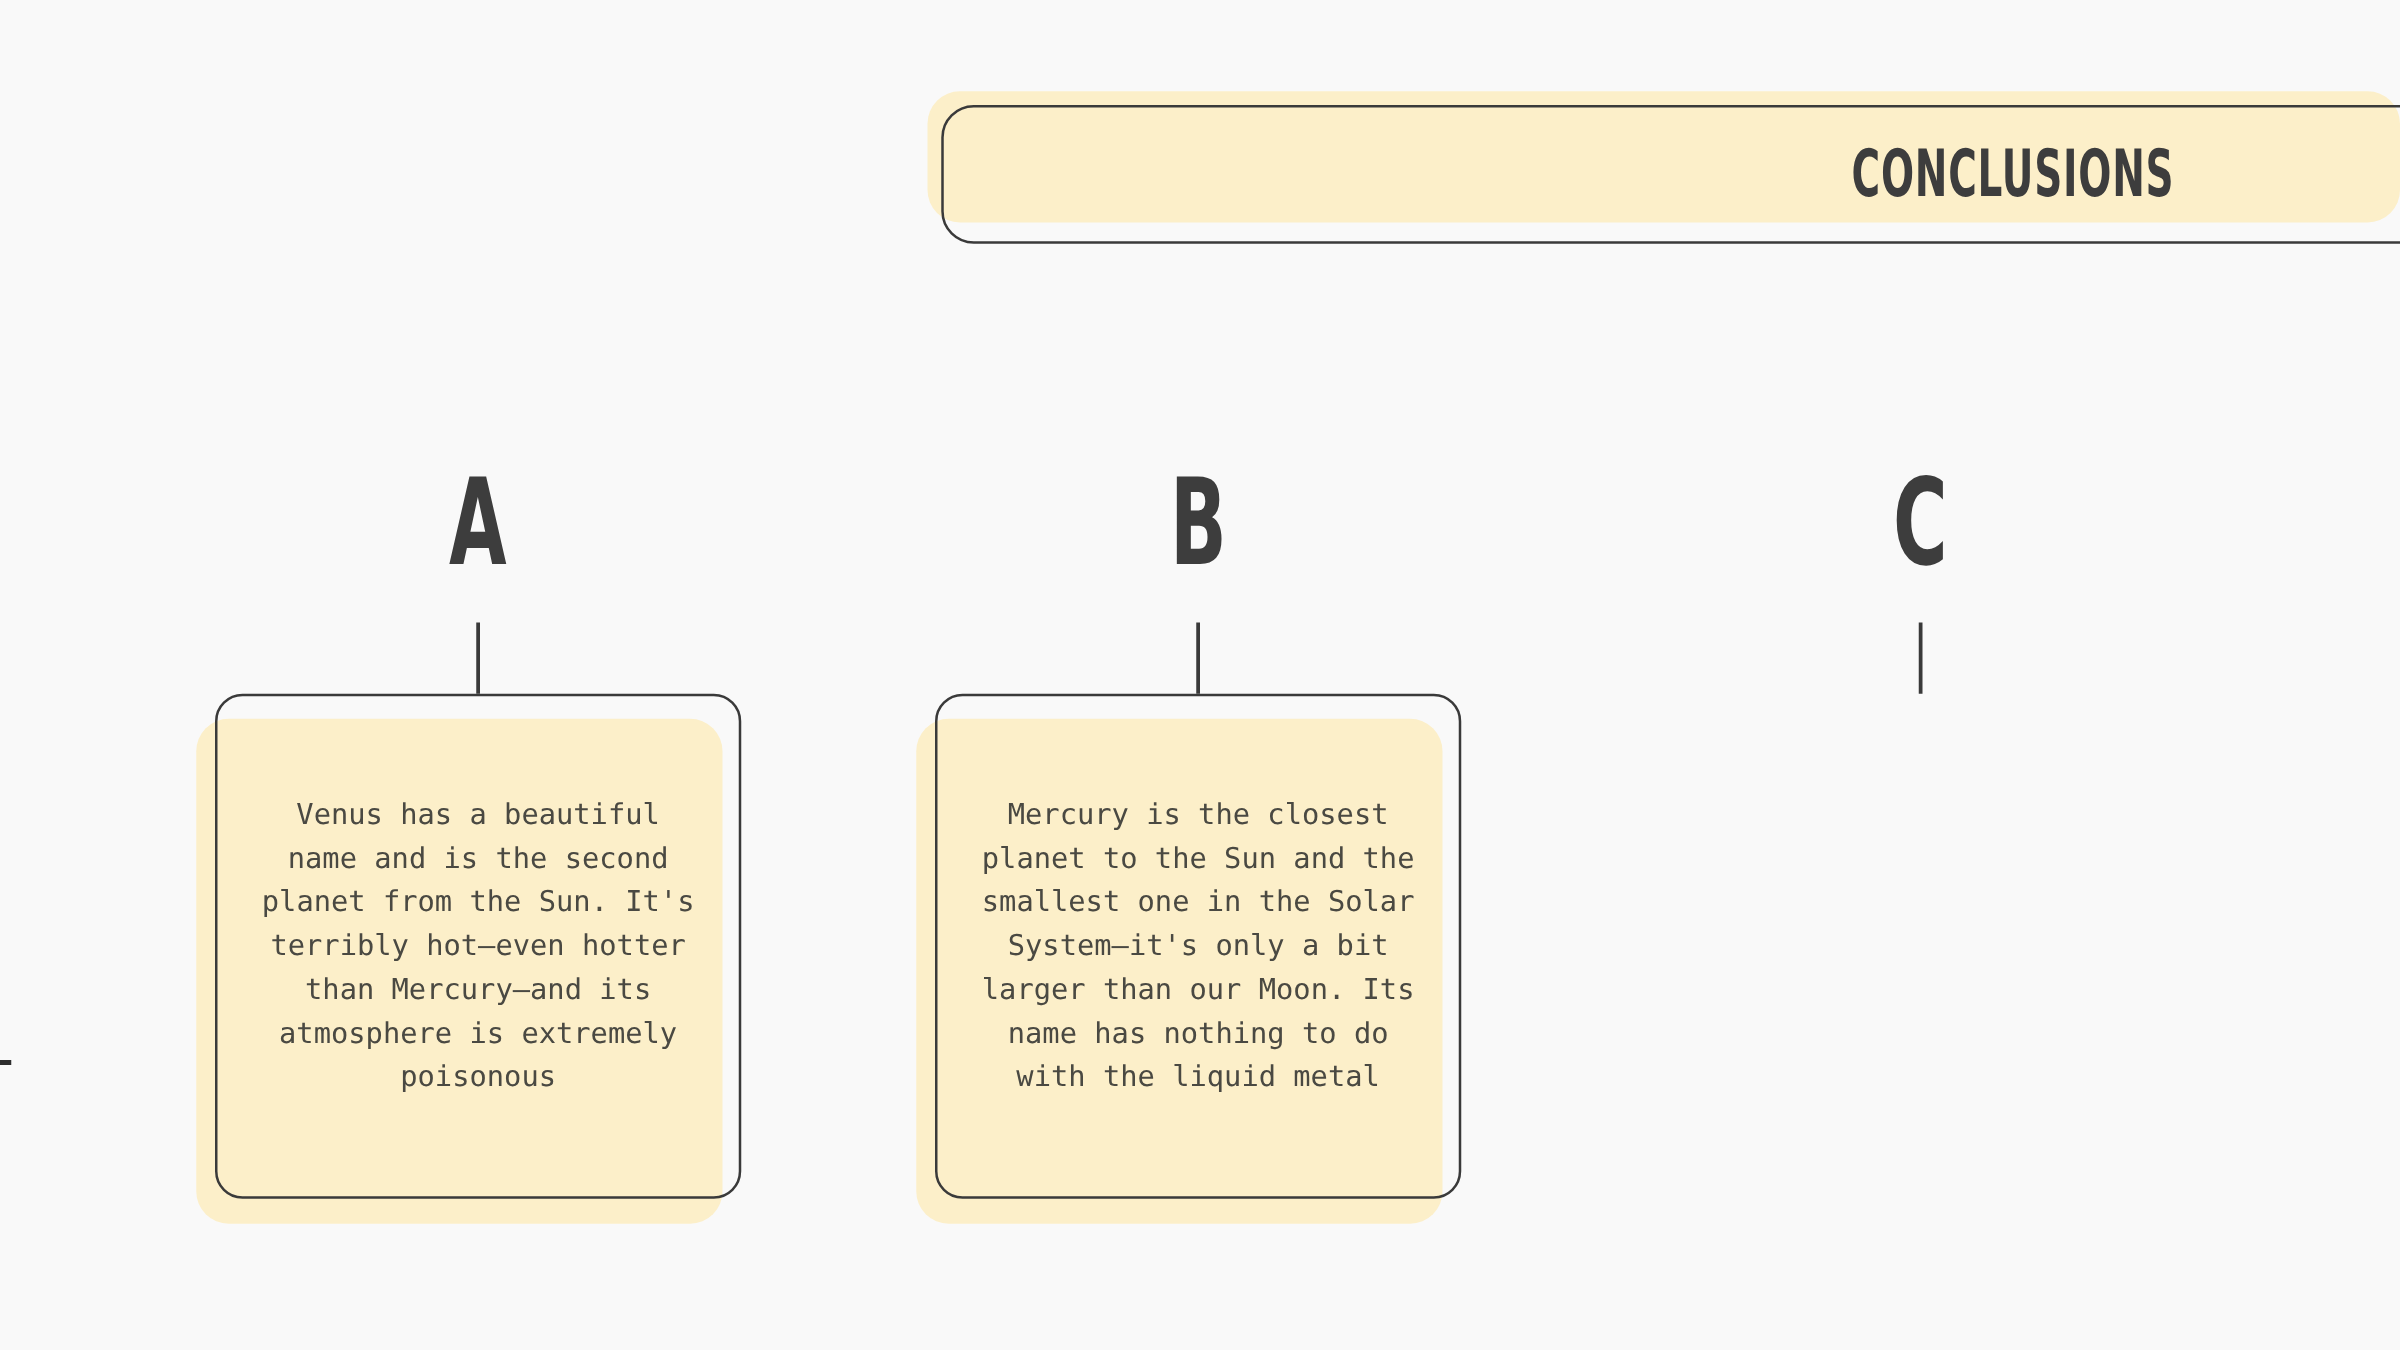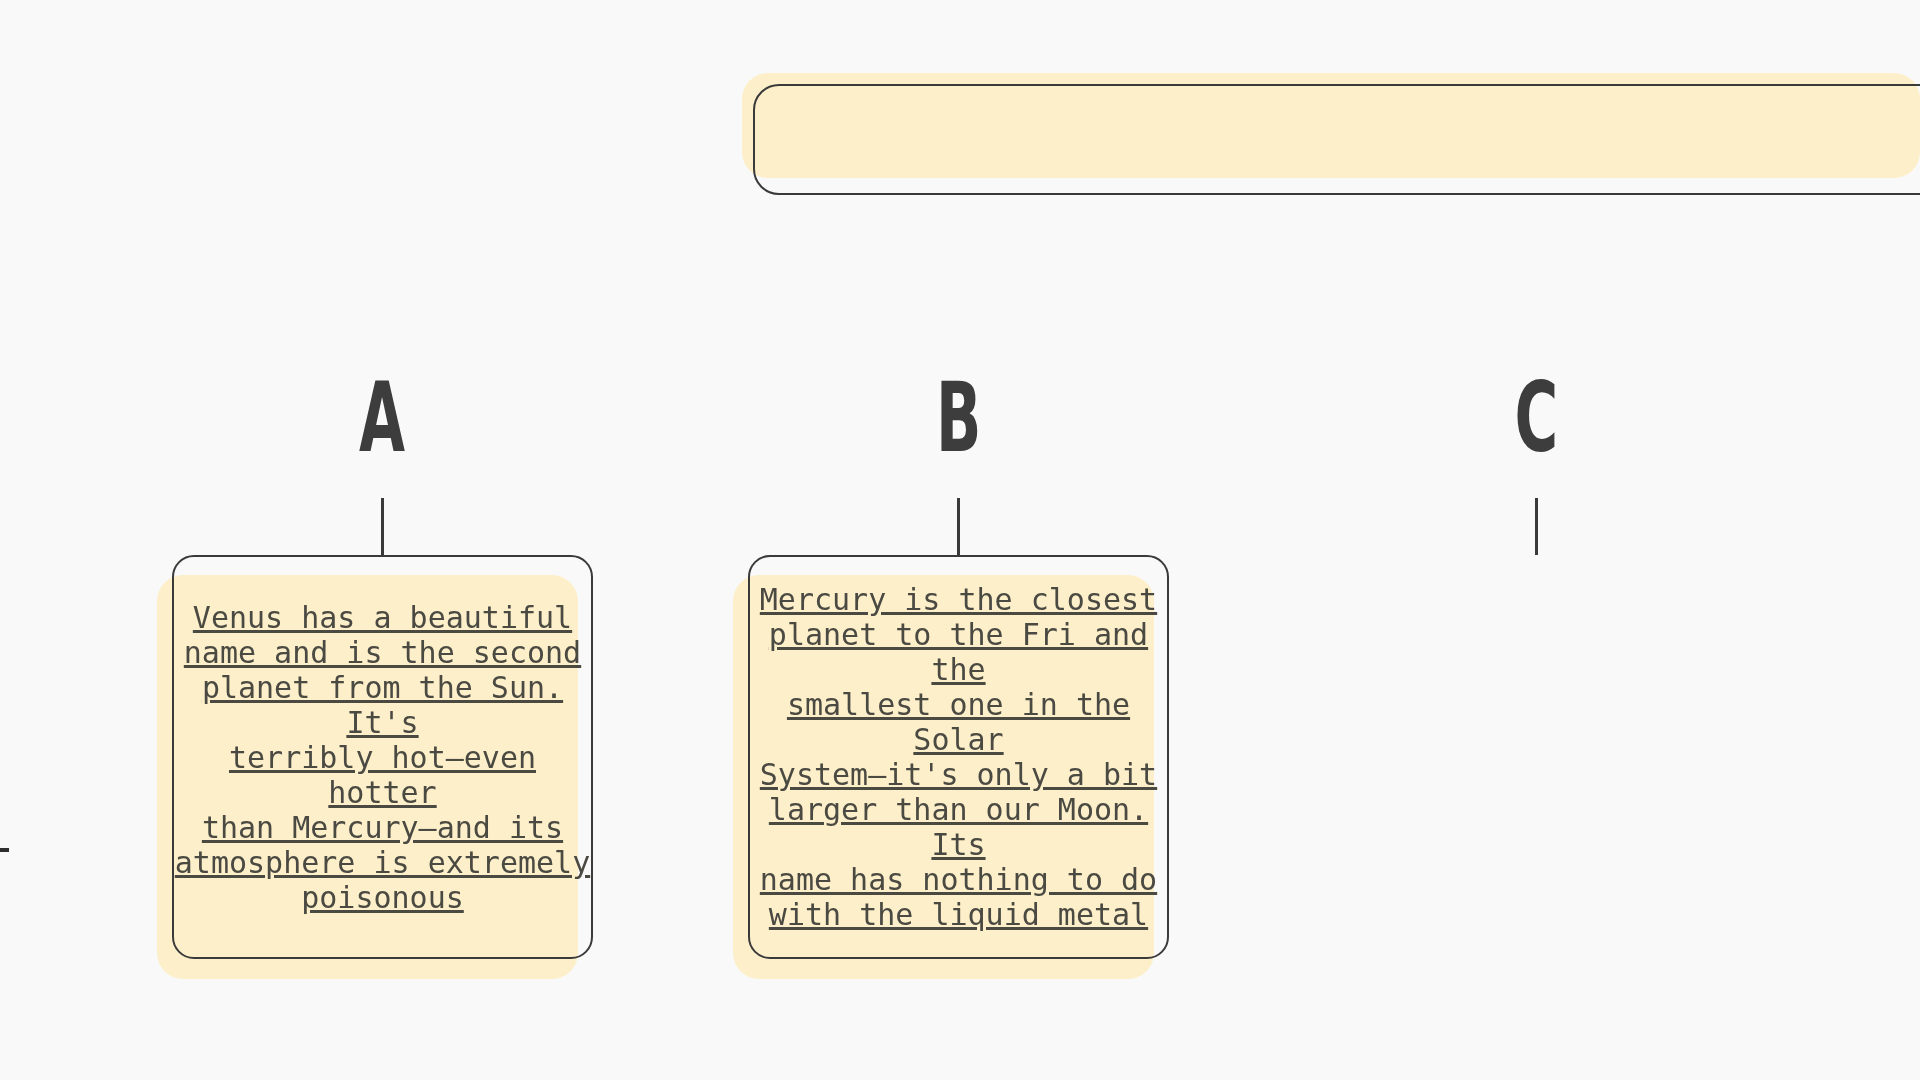--- a/index.html
+++ b/index.html
@@ -118,43 +118,45 @@
   .card-text {
     position: absolute;
     inset: 0;
     margin: 0;
     padding: 0 0;
     display: flex;
     align-items: center;
     justify-content: center;
     text-align: center;
     white-space: pre-line;
-    font-size: 30px;
+    font-size: 23px;
     line-height: 35px;
     color: var(--body-text, #4a4942);
-    text-decoration: underline;
   }
 
   
   .edge-mark {
     position: absolute;
     left: 0;
     top: 848px;
     width: 9px;
     height: 4px;
     background: #2e2e2e;
   }
 </style>
 </head>
 <body>
 
 <div class="slide">
 
   <div class="header-fill"></div>
   <div class="header-outline"></div>
+  <div class="header-title-wrap">
+    <span class="condensed header-title">CONCLUSIONS</span>
+  </div>
 
   <div class="column col-a">
     <div class="letter-box">
       <span class="condensed letter">A</span>
     </div>
     <div class="connector"></div>
     <div class="card">
       <div class="card-fill"></div>
       <div class="card-outline"></div>
       <p class="card-text">Venus has a beautiful
@@ -169,21 +171,21 @@
 
   <div class="column col-b">
     <div class="letter-box">
       <span class="condensed letter">B</span>
     </div>
     <div class="connector"></div>
     <div class="card">
       <div class="card-fill"></div>
       <div class="card-outline"></div>
       <p class="card-text">Mercury is the closest
-planet to the Fri and the
+planet to the Sun and the
 smallest one in the Solar
 System—it's only a bit
 larger than our Moon. Its
 name has nothing to do
 with the liquid metal</p>
     </div>
   </div>
 
   <div class="column col-c">
     <div class="letter-box">

